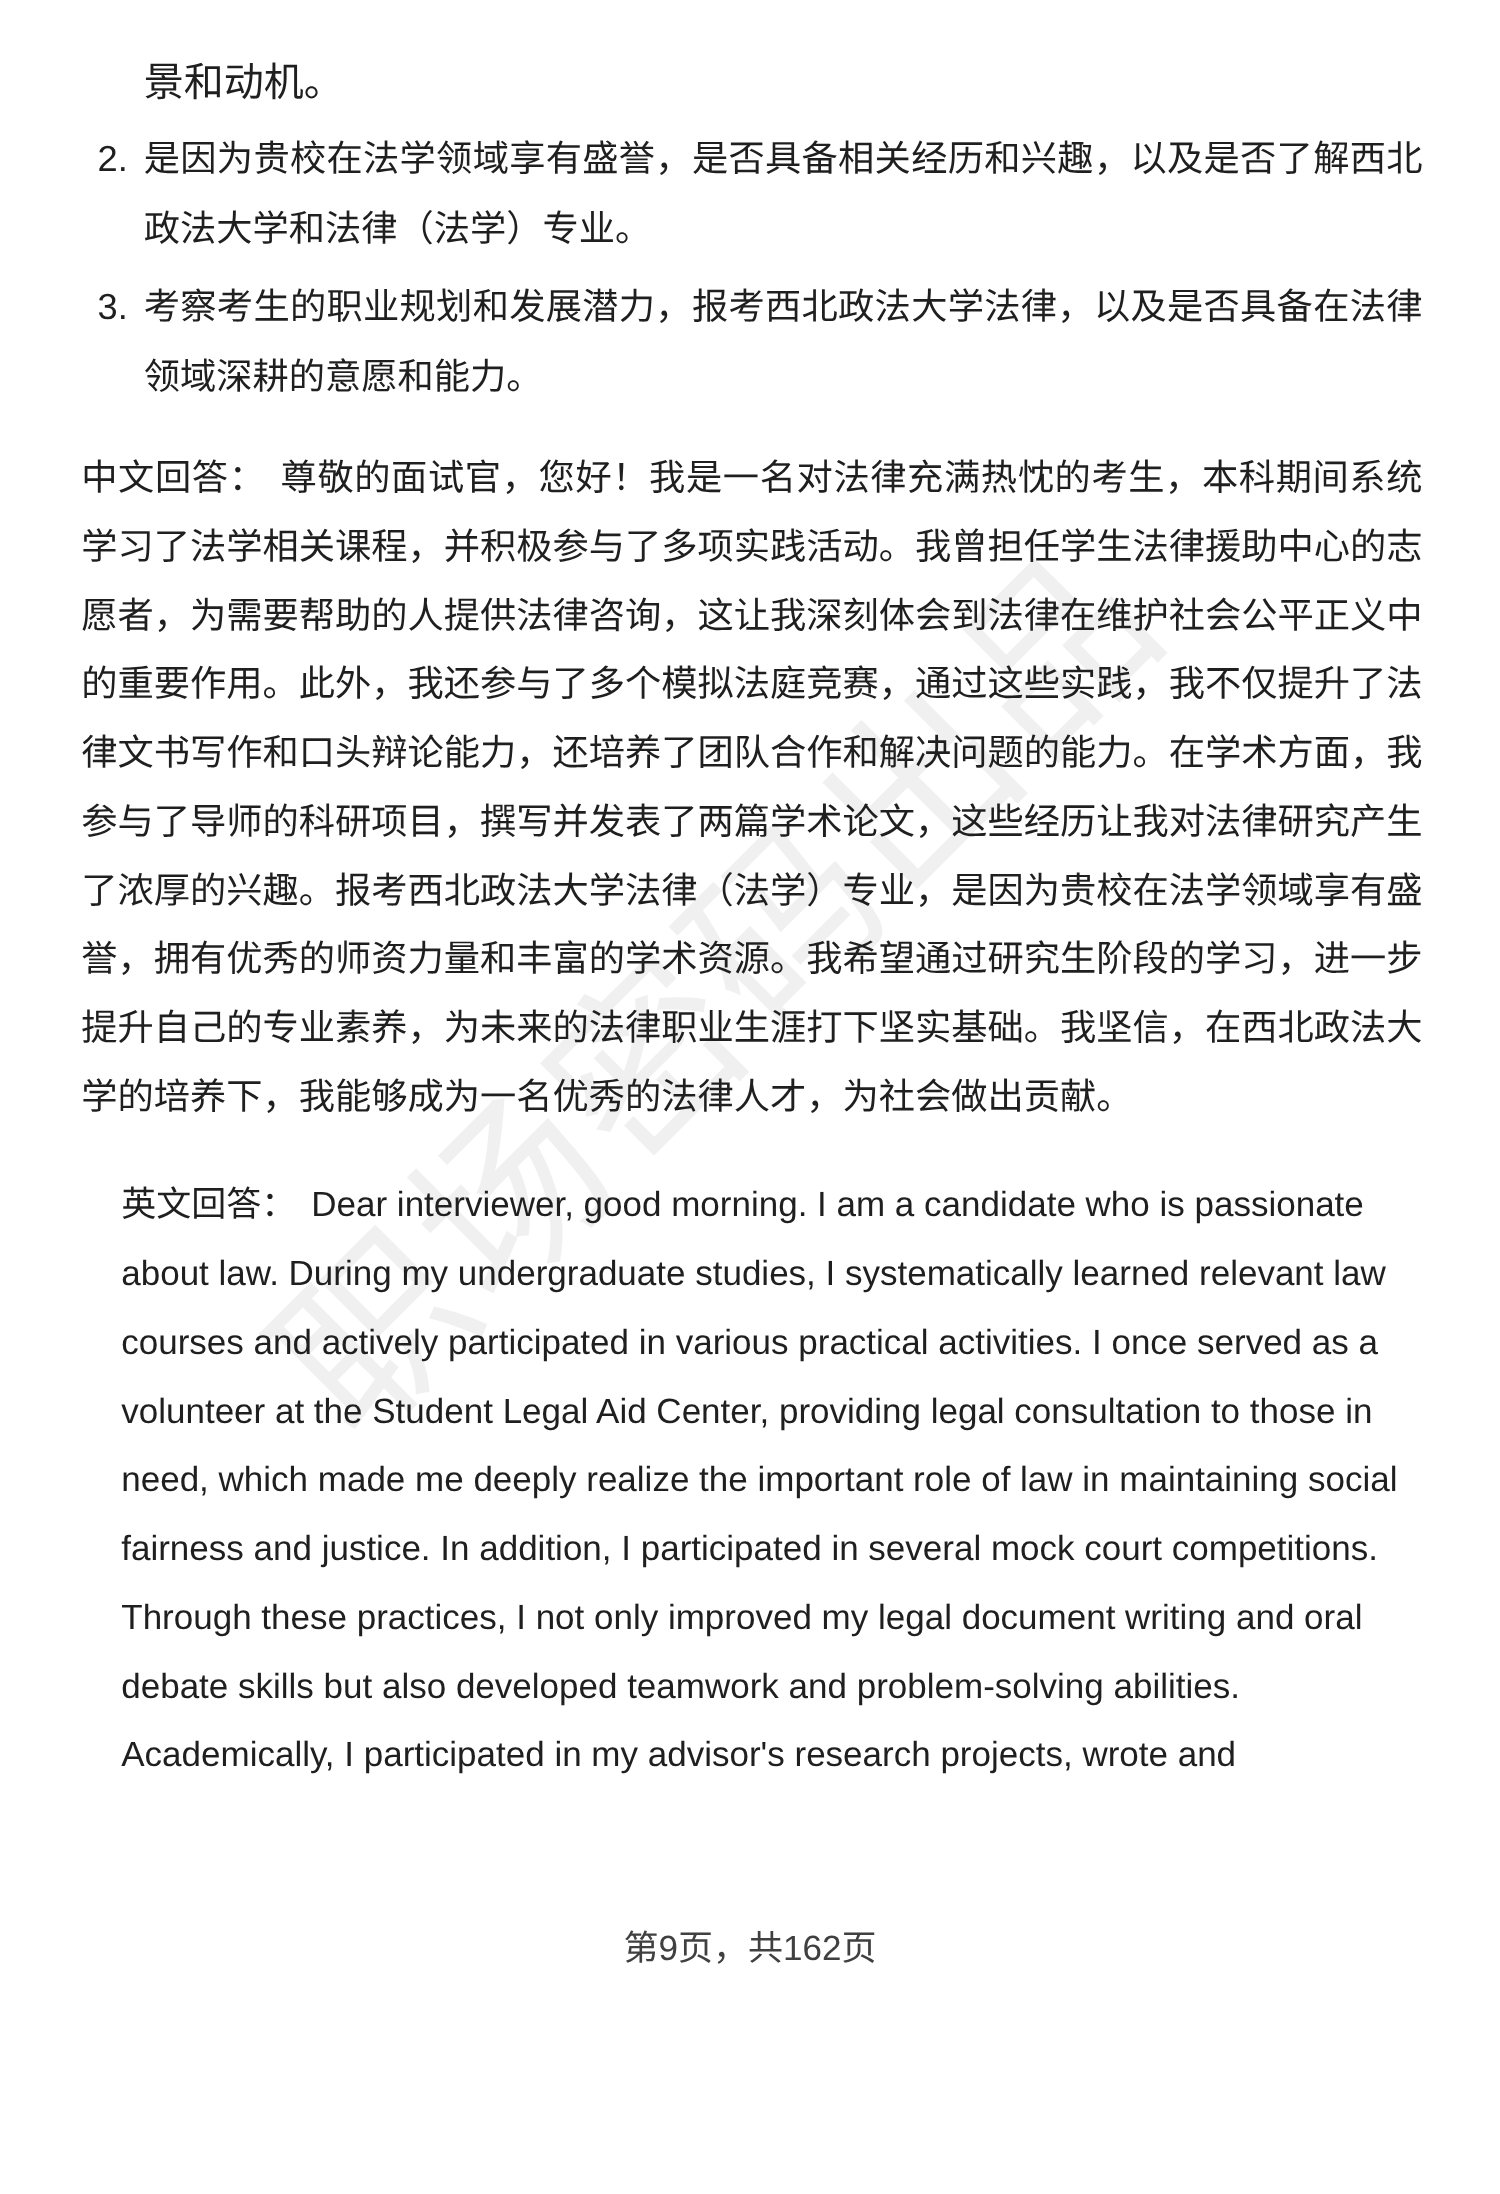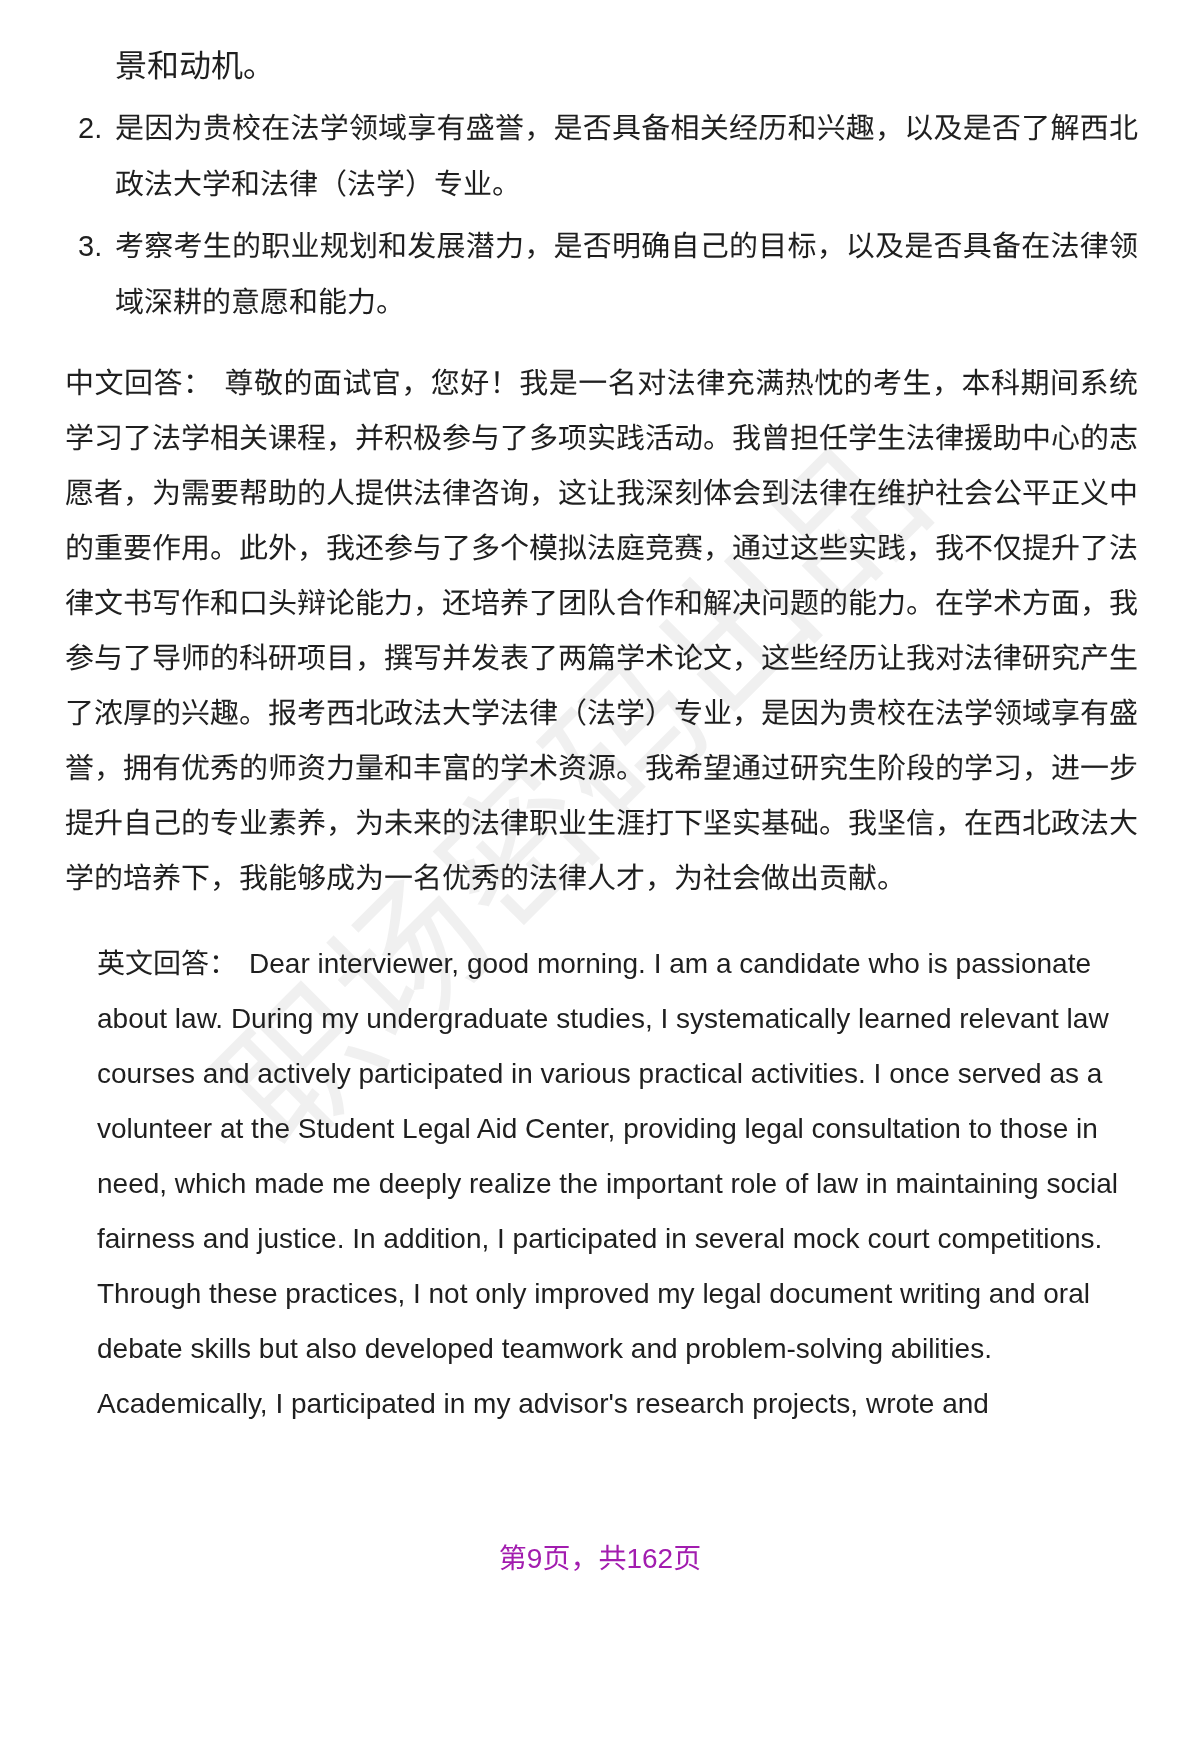--- a/index.html
+++ b/index.html
@@ -71,21 +71,21 @@
     margin-top: 30px;
     margin-left: 32px;
   }
   .footer {
     position: absolute;
     top: 1536px;
     left: 0;
     width: 100%;
     text-align: center;
     font-size: 28px;
-    color: #a21caf;
+    color: #404040;
     z-index: 1;
   }
 </style>
 </head>
 <body>
 
 <div class="page">
 
   <div class="watermark">职场密码出品</div>
 
@@ -93,21 +93,21 @@
 
     <div class="hang-line">景和动机。</div>
 
     <ol class="num-list">
       <li class="num-item">
         <span class="num">2.</span>
         <span class="txt">是因为贵校在法学领域享有盛誉，是否具备相关经历和兴趣，以及是否了解西北政法大学和法律（法学）专业。</span>
       </li>
       <li class="num-item">
         <span class="num">3.</span>
-        <span class="txt">考察考生的职业规划和发展潜力，是否明确自己的目标，以及是否具备在法律领域深耕的意愿和能力。</span>
+        <span class="txt">考察考生的职业规划和发展潜力，报考西北政法大学法律，以及是否具备在法律领域深耕的意愿和能力。</span>
       </li>
     </ol>
 
     <p class="para cn">
       <span class="label">中文回答：</span><span>尊敬的面试官，您好！我是一名对法律充满热忱的考生，本科期间系统学习了法学相关课程，并积极参与了多项实践活动。我曾担任学生法律援助中心的志愿者，为需要帮助的人提供法律咨询，这让我深刻体会到法律在维护社会公平正义中的重要作用。此外，我还参与了多个模拟法庭竞赛，通过这些实践，我不仅提升了法律文书写作和口头辩论能力，还培养了团队合作和解决问题的能力。在学术方面，我参与了导师的科研项目，撰写并发表了两篇学术论文，这些经历让我对法律研究产生了浓厚的兴趣。报考西北政法大学法律（法学）专业，是因为贵校在法学领域享有盛誉，拥有优秀的师资力量和丰富的学术资源。我希望通过研究生阶段的学习，进一步提升自己的专业素养，为未来的法律职业生涯打下坚实基础。我坚信，在西北政法大学的培养下，我能够成为一名优秀的法律人才，为社会做出贡献。</span>
     </p>
 
     <p class="para en">
       <span class="label">英文回答：</span><span>Dear interviewer, good morning. I am a candidate who is passionate about law. During my undergraduate studies, I systematically learned relevant law courses and actively participated in various practical activities. I once served as a volunteer at the Student Legal Aid Center, providing legal consultation to those in need, which made me deeply realize the important role of law in maintaining social fairness and justice. In addition, I participated in several mock court competitions. Through these practices, I not only improved my legal document writing and oral debate skills but also developed teamwork and problem-solving abilities. Academically, I participated in my advisor's research projects, wrote and</span>
     </p>

